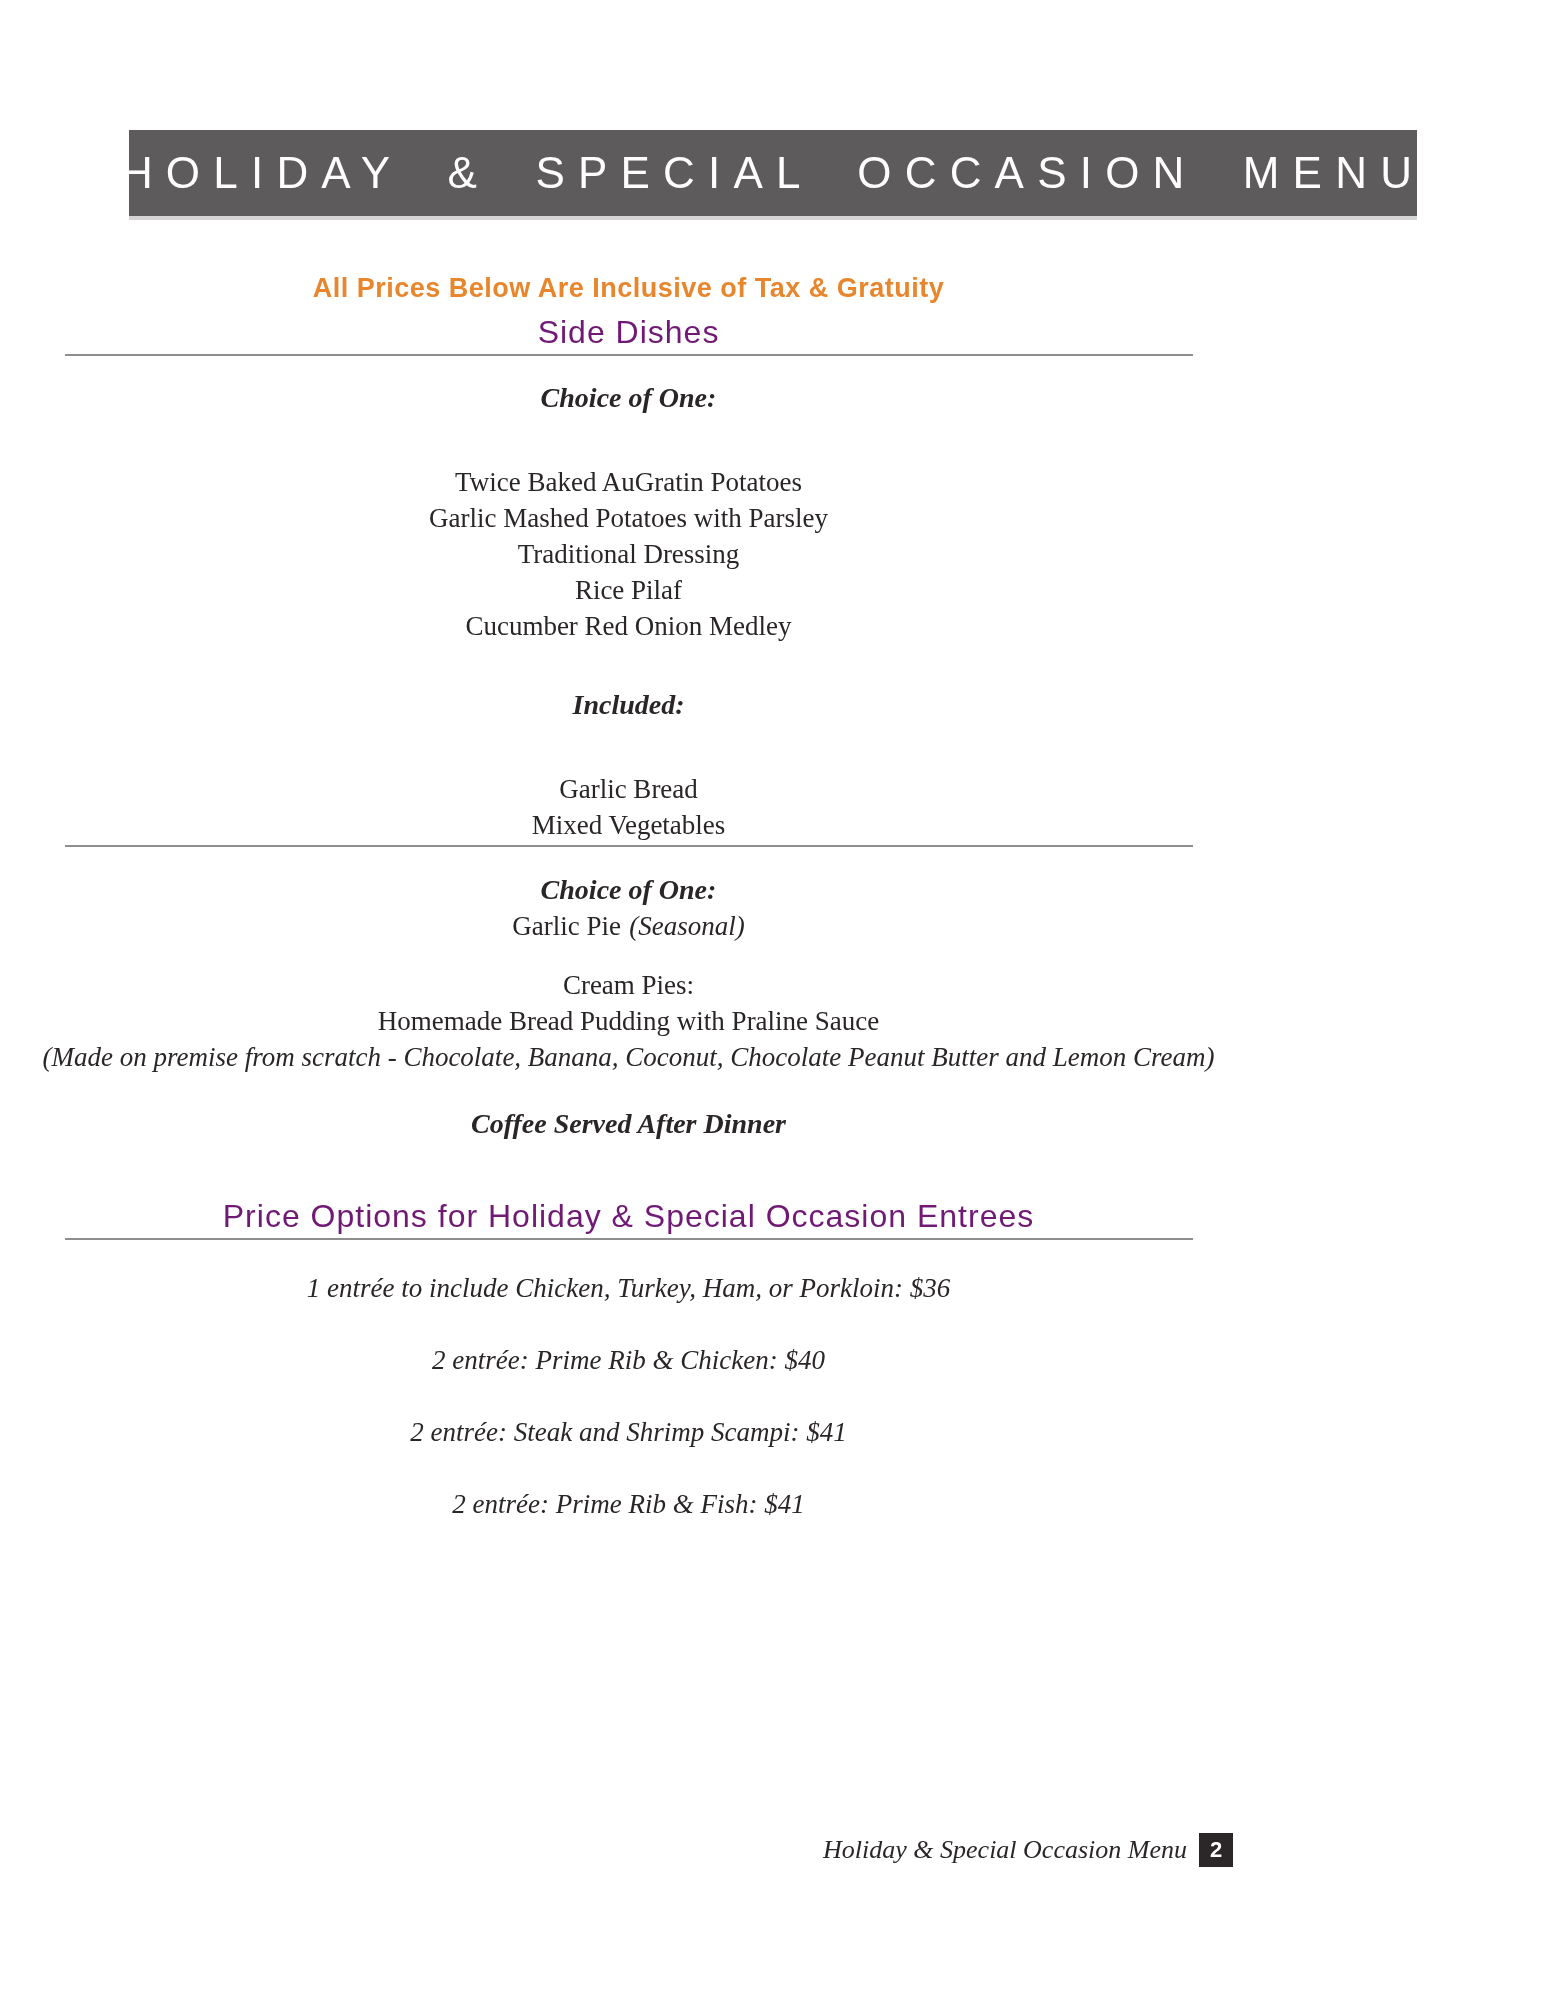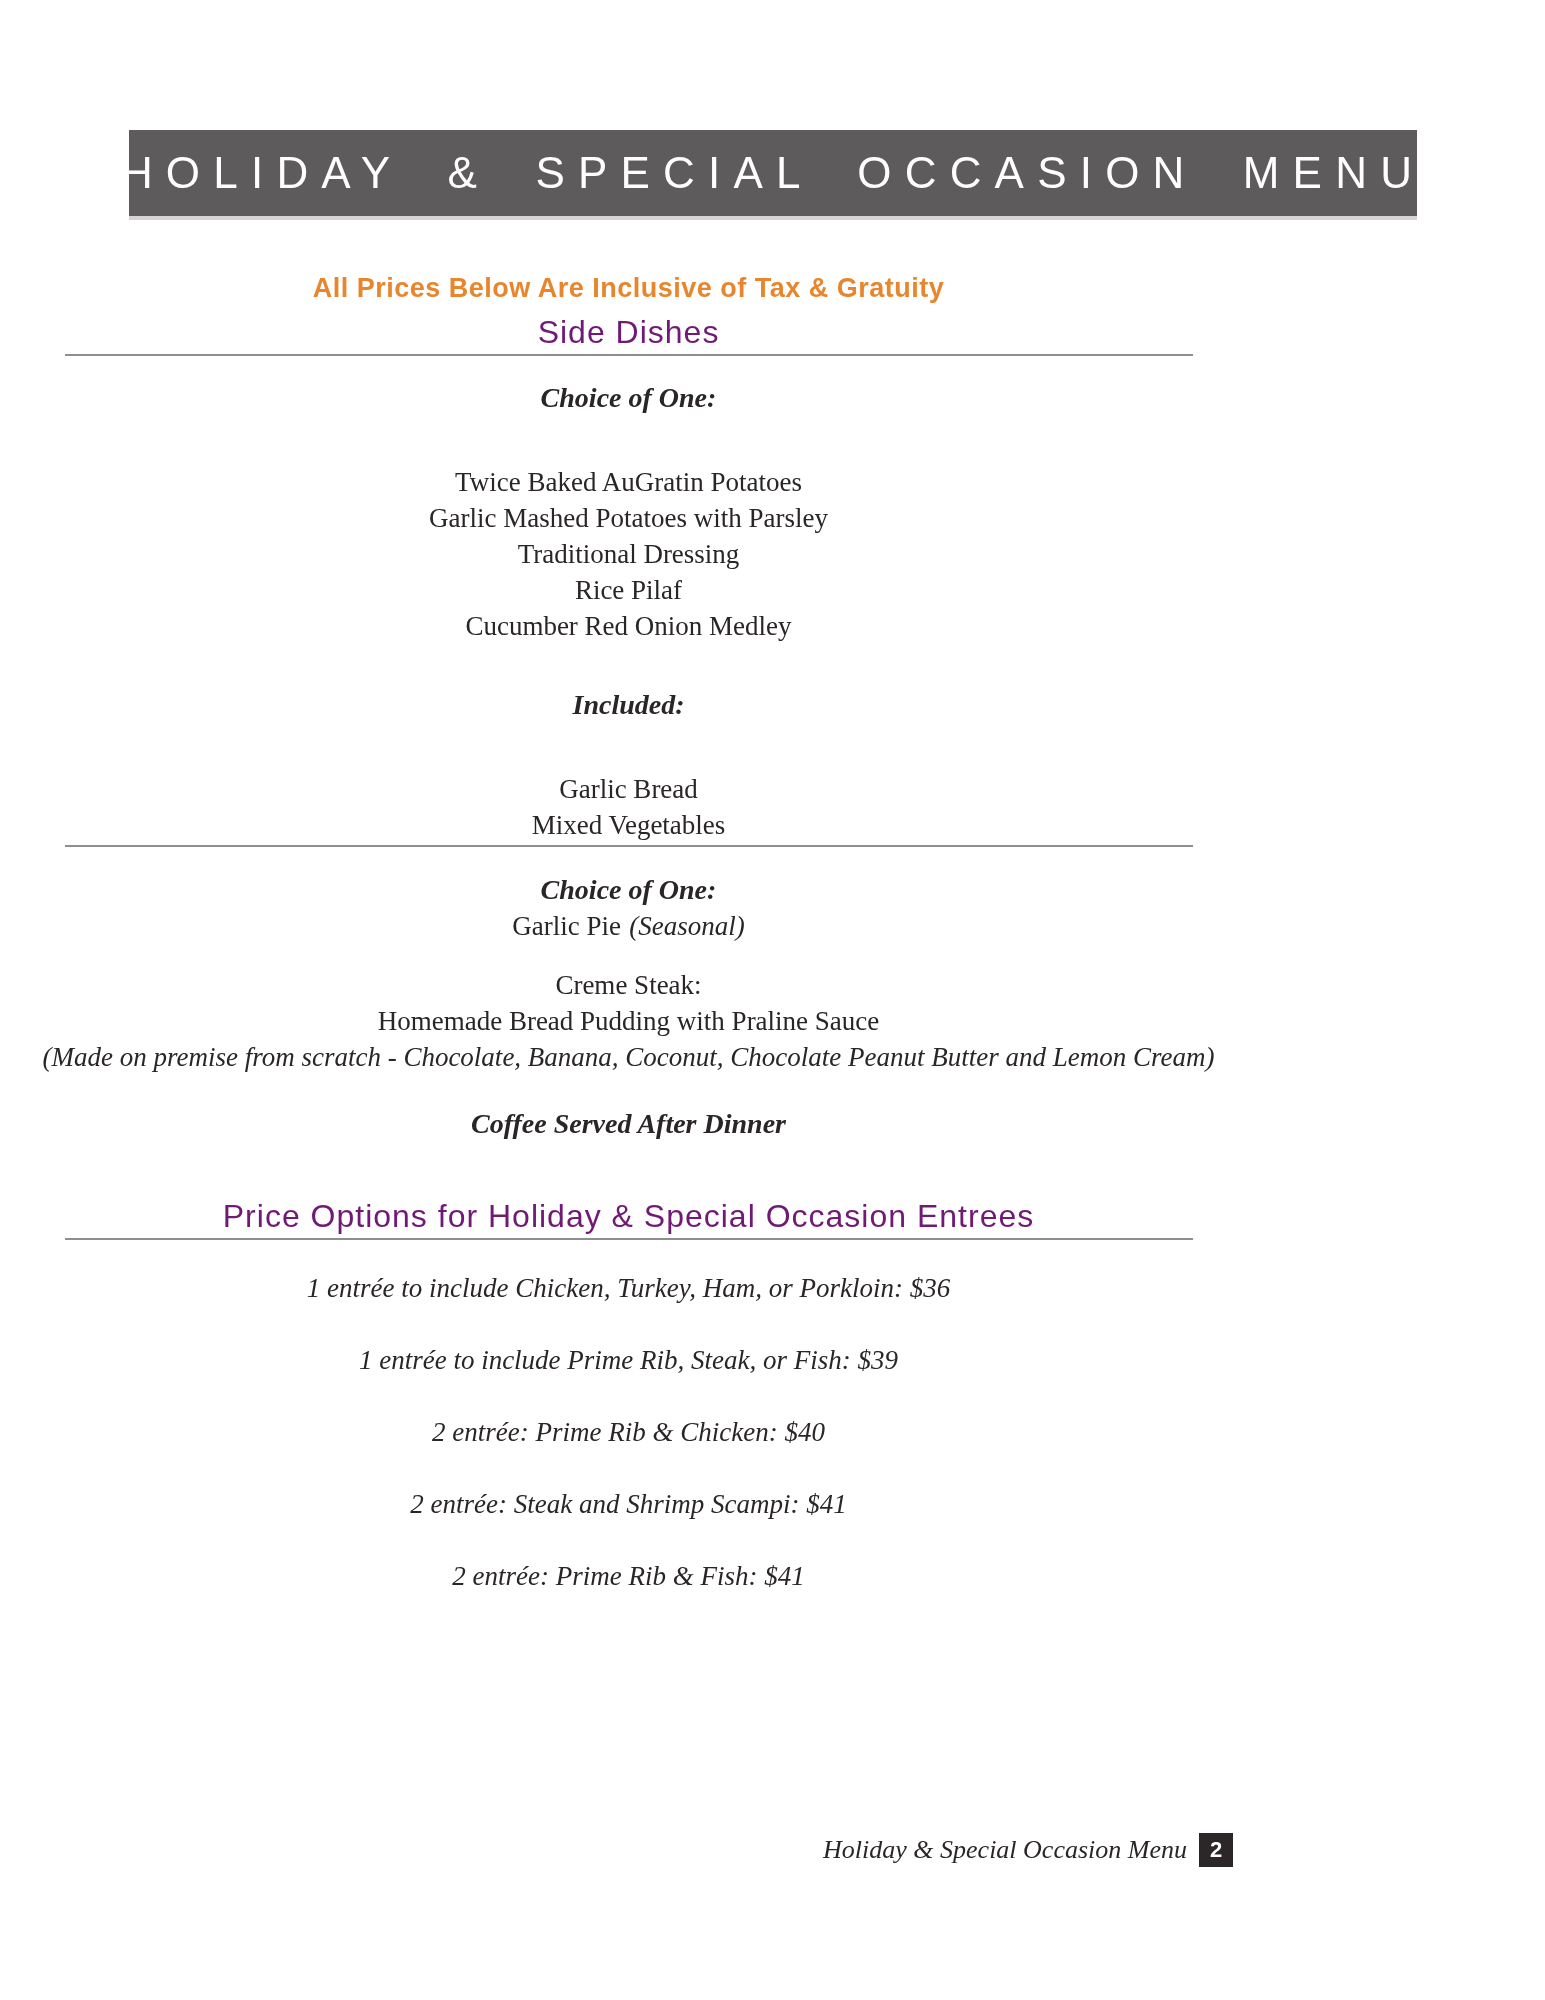--- a/index.html
+++ b/index.html
@@ -158,31 +158,30 @@
       <ul class="menu-list">
         <li>Garlic Bread</li>
         <li>Mixed Vegetables</li>
       </ul>
     </section>
 
     <section>
       <hr class="rule">
       <p class="label lbl-choice-2">Choice of One:</p>
       <p class="item"><span>Garlic Pie</span><span class="note">(Seasonal)</span></p>
-      <p class="item lbl-creme">Creme Steak:</p>
+      <p class="item lbl-creme">Cream Pies:</p>
       <p class="item">Homemade Bread Pudding with Praline Sauce</p>
       <p class="item it">(Made on premise from scratch - Chocolate, Banana, Coconut, Chocolate Peanut Butter and Lemon Cream)</p>
       <p class="label lbl-coffee">Coffee Served After Dinner</p>
     </section>
 
     <section>
       <h2 class="sec-heading h-price">Price Options for Holiday &amp; Special Occasion Entrees</h2>
       <hr class="rule">
       <p class="item it opt-first">1 entrée to include Chicken, Turkey, Ham, or Porkloin: $36</p>
-      <p class="item it opt">1 entrée to include Prime Rib, Steak, or Fish: $39</p>
       <p class="item it opt">2 entrée: Prime Rib &amp; Chicken: $40</p>
       <p class="item it opt">2 entrée: Steak and Shrimp Scampi: $41</p>
       <p class="item it opt">2 entrée: Prime Rib &amp; Fish: $41</p>
     </section>
 
   </main>
 
   <footer class="footer">
     <span class="footer-label">Holiday &amp; Special Occasion Menu</span>
     <span class="page-badge">2</span>

